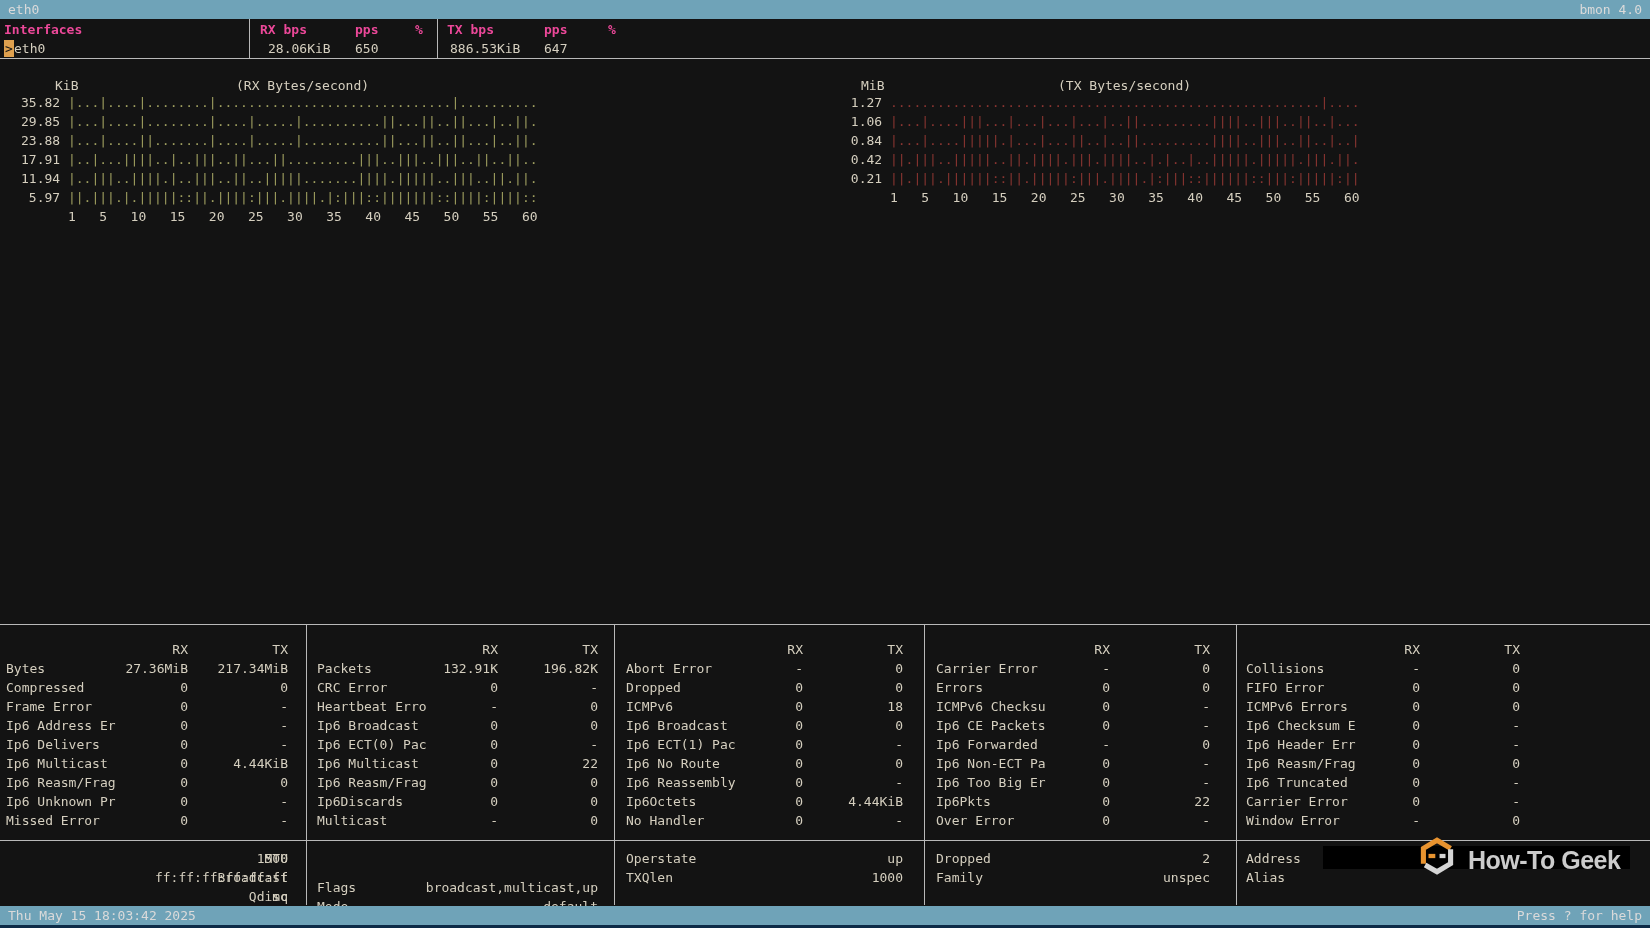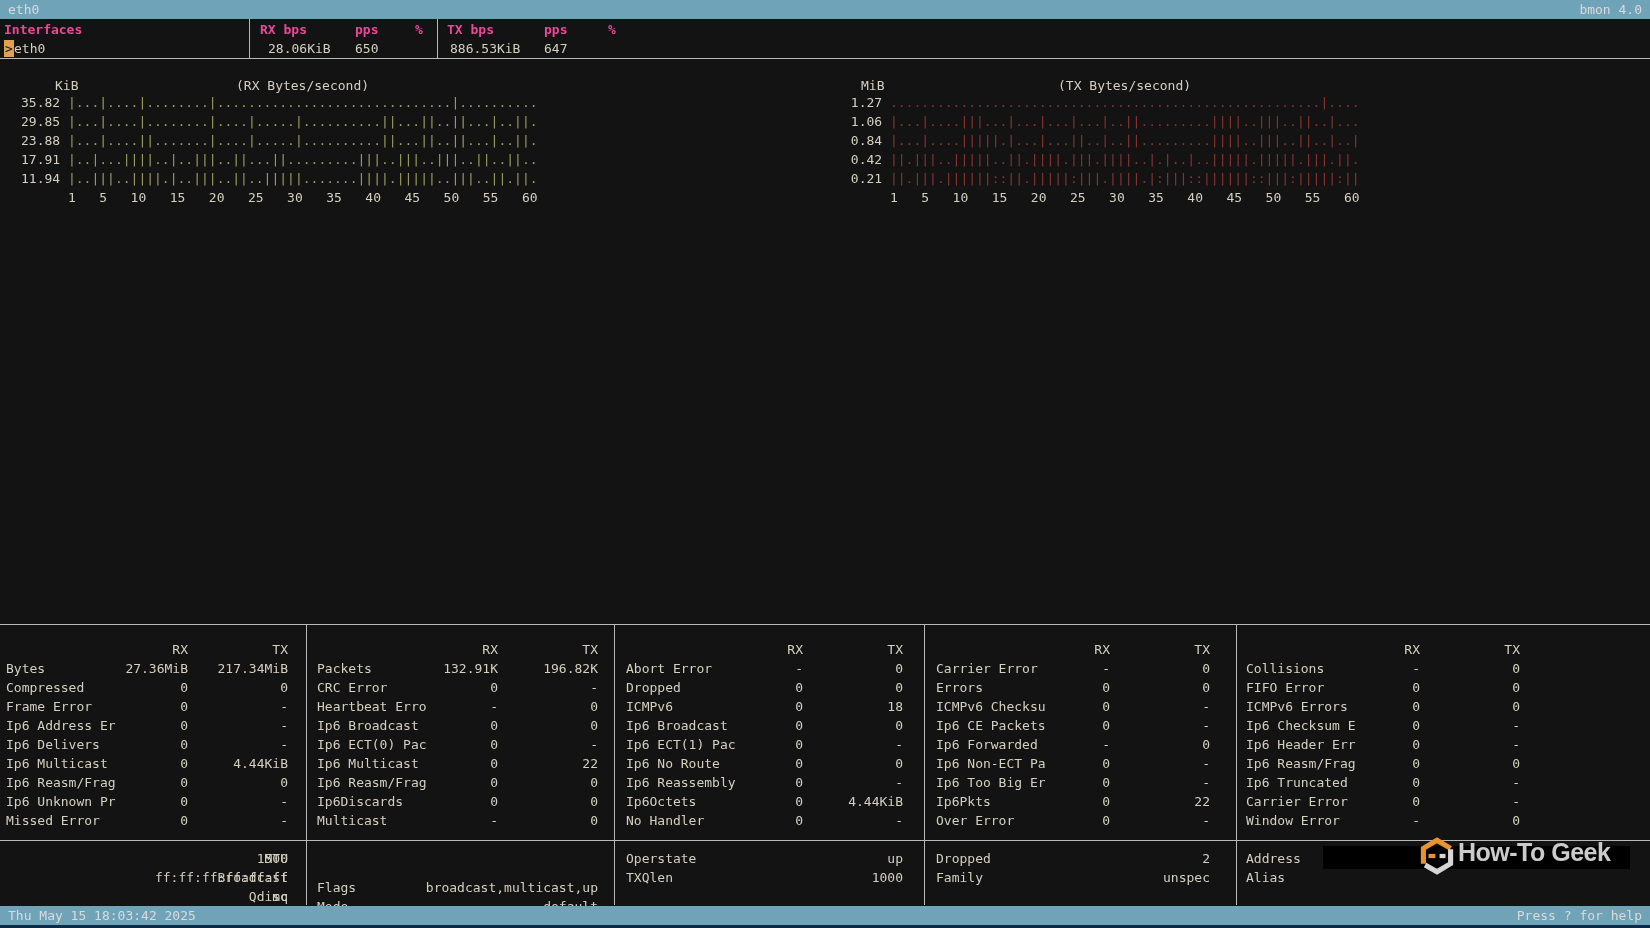--- a/index.html
+++ b/index.html
@@ -23,21 +23,21 @@
   .sgroup{position:absolute;top:640px;}
   .srow{position:relative;height:19px;line-height:19px;white-space:nowrap;}
   .srow .rx{position:absolute;right:100px;top:0;}
   .srow .tx{position:absolute;right:0;top:0;}
   
   .dgroup{position:absolute;top:849px;}
   .drow{position:relative;height:19px;line-height:19px;white-space:nowrap;}
   .drow .dval{position:absolute;right:0;top:0;}
   
   #redact-box{position:absolute;left:1323px;top:846px;width:307px;height:23px;background:#000;z-index:1;}
-  #watermark{position:absolute;left:1420px;top:837px;display:flex;align-items:flex-start;gap:4px;z-index:2;}
+  #watermark{position:absolute;left:1420px;top:837px;display:flex;align-items:flex-end;gap:14px;z-index:2;}
   #watermark .wm-text{font-family:"Liberation Sans",sans-serif;font-weight:bold;font-size:25px;
       letter-spacing:-0.5px;color:#cbcbcb;line-height:30px;}
   #status-strip{position:absolute;top:925px;left:0;width:1650px;height:3px;background:#0d2b47;}
 </style>
 </head>
 <body>
 
 <div id="screen">
 
   <div class="bar" id="titlebar" style="top:0;">
@@ -66,20 +66,21 @@
   <div class="hline" style="top:58px;"></div>
 
   <span class="abs" style="left:39px;top:77px;margin-left:16px;">KiB</span>
   <span class="abs" style="left:236px;top:77px;">(RX Bytes/second)</span>
   <div class="graph" id="rx-graph" style="left:21px;">
       <div class="gline"><span class="glabel">35.82</span><span class="rx-bars">|...|....|........|..............................|..........</span></div>
       <div class="gline"><span class="glabel">29.85</span><span class="rx-bars">|...|....|........|....|.....|..........||...||..||...|..||.</span></div>
       <div class="gline"><span class="glabel">23.88</span><span class="rx-bars">|...|....||.......|....|.....|..........||...||..||...|..||.</span></div>
       <div class="gline"><span class="glabel">17.91</span><span class="rx-bars">|..|...||||..|..|||..||...||.........|||..|||..|||..||..||..</span></div>
       <div class="gline"><span class="glabel">11.94</span><span class="rx-bars">|..|||..||||.|..|||..||..|||||.......||||.|||||..|||..||.||.</span></div>
+      <div class="gline"><span class="glabel">5.97</span><span class="rx-bars">||.|||.|.|||||::||.||||:|||.||||.|:|||::|||||||::||||:||||::</span></div>
       <div class="gline"><span class="glabel"></span><span class="gaxis">1   5   10   15   20   25   30   35   40   45   50   55   60</span></div>
     </div>
 
   <span class="abs" style="left:861px;top:77px;">MiB</span>
   <span class="abs" style="left:1058px;top:77px;">(TX Bytes/second)</span>
   <div class="graph" id="tx-graph" style="left:843px;">
       <div class="gline"><span class="glabel">1.27</span><span class="tx-bars">.......................................................|....</span></div>
       <div class="gline"><span class="glabel">1.06</span><span class="tx-bars">|...|....|||...|...|...|...|..||.........||||..|||..||..|...</span></div>
       <div class="gline"><span class="glabel">0.84</span><span class="tx-bars">|...|....|||||.|...|...||..|..||.........||||..|||..||..|..|</span></div>
       <div class="gline"><span class="glabel">0.42</span><span class="tx-bars">||.|||..|||||..||.||||.|||.||||..|.|..|..|||||.|||||.|||.||.</span></div>

